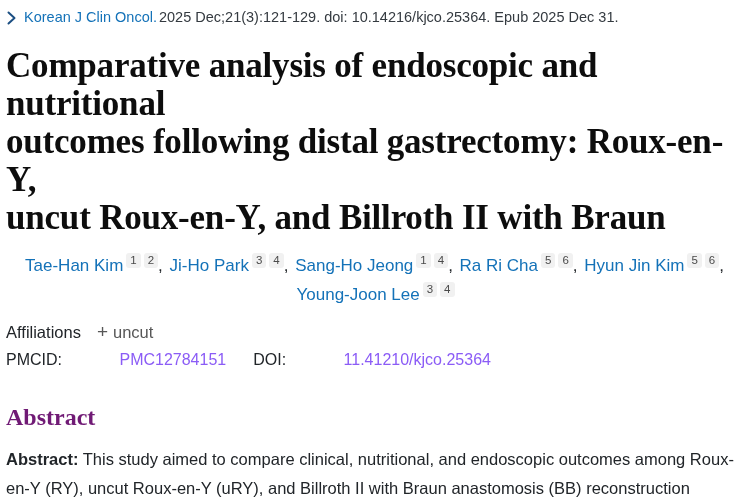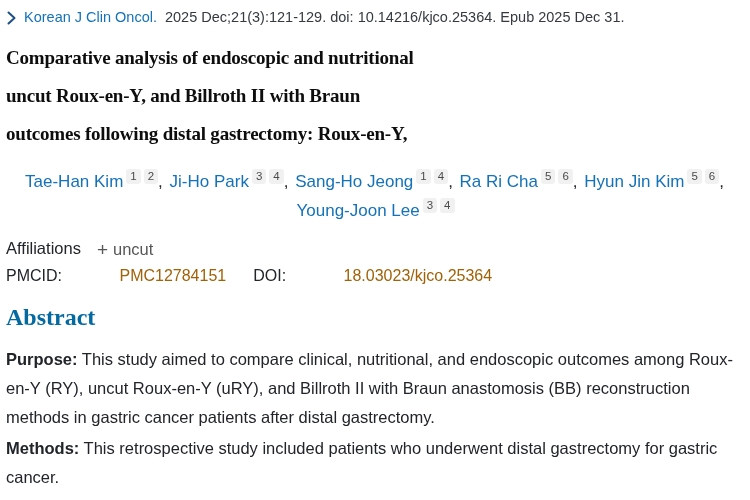--- a/index.html
+++ b/index.html
@@ -13,29 +13,29 @@
   .page { padding: 8px 5px 0 6px; width: 750px; }
 
   
   .citation-row {
     display: flex; align-items: center;
     font-size: 14.5px; line-height: 19px; color: #343a40;
     white-space: nowrap;
   }
   .chevron { display: inline-flex; align-items: center; margin-right: 7px; cursor: pointer; }
   .journal-link {
-    color: #1472b8; text-decoration: none; cursor: pointer; margin-right: 8px;
+    color: #1472b8; text-decoration: none; cursor: pointer; margin-right: 2px;
   }
 
   
   .page-title {
-    margin-top: 12px;
+    margin-top: 20px;
     font-family: "Liberation Serif", serif;
     font-weight: 700;
-    font-size: 19px; line-height: 38px;
+    font-size: 35px; line-height: 38px;
     color: #0d0d0d;
     letter-spacing: -0.2px;
   }
 
   
   .authors-line {
     margin-top: 14px;
     font-size: 17px; line-height: 29px;
     color: #212529;
     text-align: center;
@@ -51,49 +51,49 @@
     transform: translateY(-7px);
     margin-left: 3px;
     cursor: pointer;
   }
   .author-sep { color: #212529; margin-right: 2px; }
 
   
   .affiliations-row {
     margin-top: 12px;
     font-size: 16.5px; line-height: 22px;
-    display: flex; align-items: flex-end;
+    display: flex; align-items: center;
   }
   .affiliations-label { color: #212529; }
   .expand-button {
     display: inline-flex; align-items: center;
     margin-left: 16px; color: #575757; cursor: pointer;
     background: none; border: none; font-size: 16.5px;
     font-family: "Liberation Sans", sans-serif;
   }
   .plus-icon { font-size: 19px; line-height: 16px; margin-right: 5px; color: #575757; }
 
   
   .ids-row {
     margin-top: 6px;
     font-size: 16px; line-height: 22px;
     display: flex;
   }
   .id-group { margin-right: 27px; white-space: nowrap; }
   .id-label { color: #212529; margin-right: 5px; }
   .id-value { color: #212529; }
-  .id-link { color: #a16207; text-decoration: none; cursor: pointer; padding-left: 48px; }
+  .id-link { color: #8b5cf6; text-decoration: none; cursor: pointer; padding-left: 48px; }
 
   
   .abstract-heading {
-    margin-top: 15px;
+    margin-top: 31px;
     font-family: "Liberation Serif", serif;
     font-weight: 700;
     font-size: 24px; line-height: 31px;
-    color: #0369a1;
+    color: #701a75;
   }
   .para {
     font-size: 16.5px; line-height: 29px;
     color: #212529;
     width: 739px;
   }
   .para.purpose { margin-top: 12px; }
   .para.methods { margin-top: 2px; }
   .para-label { font-weight: 700; }
 </style>
@@ -107,48 +107,48 @@
       <svg width="11" height="14" viewBox="0 0 11 14" fill="none">
         <path d="M2.5 1.5 L8.5 7 L2.5 12.5" stroke="#1b4e82" stroke-width="2" fill="none" stroke-linecap="round" stroke-linejoin="round"></path>
       </svg>
     </span>
     <a class="journal-link">Korean J Clin Oncol.</a>
     <span class="citation-details">2025 Dec;21(3):121-129. doi: 10.14216/kjco.25364. Epub 2025 Dec 31.</span>
   </div>
 
   <h1 class="page-title">
     <div>Comparative analysis of endoscopic and nutritional</div>
+    <div>outcomes following distal gastrectomy: Roux-en-Y,</div>
     <div>uncut Roux-en-Y, and Billroth II with Braun</div>
-    <div>outcomes following distal gastrectomy: Roux-en-Y,</div>
   </h1>
 
   <div class="authors-line" id="authors-line"><a class="author-link">Tae-Han Kim</a><span class="sup-badge">1</span><span class="sup-badge">2</span><span class="author-sep">, </span><a class="author-link">Ji-Ho Park</a><span class="sup-badge">3</span><span class="sup-badge">4</span><span class="author-sep">, </span><a class="author-link">Sang-Ho Jeong</a><span class="sup-badge">1</span><span class="sup-badge">4</span><span class="author-sep">, </span><a class="author-link">Ra Ri Cha</a><span class="sup-badge">5</span><span class="sup-badge">6</span><span class="author-sep">, </span><a class="author-link">Hyun Jin Kim</a><span class="sup-badge">5</span><span class="sup-badge">6</span><span class="author-sep">, </span><br><a class="author-link">Young-Joon Lee</a><span class="sup-badge">3</span><span class="sup-badge">4</span></div>
 
   <div class="affiliations-row">
     <span class="affiliations-label">Affiliations</span>
     <button class="expand-button">
       <span class="plus-icon">+</span>
       <span>uncut</span>
     </button>
   </div>
 
   <div class="ids-row">
     <span class="id-group">
       <span class="id-label">PMCID:</span>
       <a class="id-link">PMC12784151</a>
     </span>
     <span class="id-group">
       <span class="id-label">DOI:</span>
-      <a class="id-link">18.03023/kjco.25364</a>
+      <a class="id-link">11.41210/kjco.25364</a>
     </span>
   </div>
 
   <h2 class="abstract-heading">Abstract</h2>
 
   <p class="para purpose">
-    <span class="para-label">Purpose:</span><span> This study aimed to compare clinical, nutritional, and endoscopic outcomes among Roux-en-Y (RY), uncut Roux-en-Y (uRY), and Billroth II with Braun anastomosis (BB) reconstruction methods in gastric cancer patients after distal gastrectomy.</span>
+    <span class="para-label">Abstract:</span><span> This study aimed to compare clinical, nutritional, and endoscopic outcomes among Roux-en-Y (RY), uncut Roux-en-Y (uRY), and Billroth II with Braun anastomosis (BB) reconstruction methods in gastric cancer patients after distal gastrectomy.</span>
   </p>
 
   <p class="para methods">
     <span class="para-label">Methods:</span><span> This retrospective study included patients who underwent distal gastrectomy for gastric cancer.</span>
   </p>
 
 </div>
 
 </body></html>

